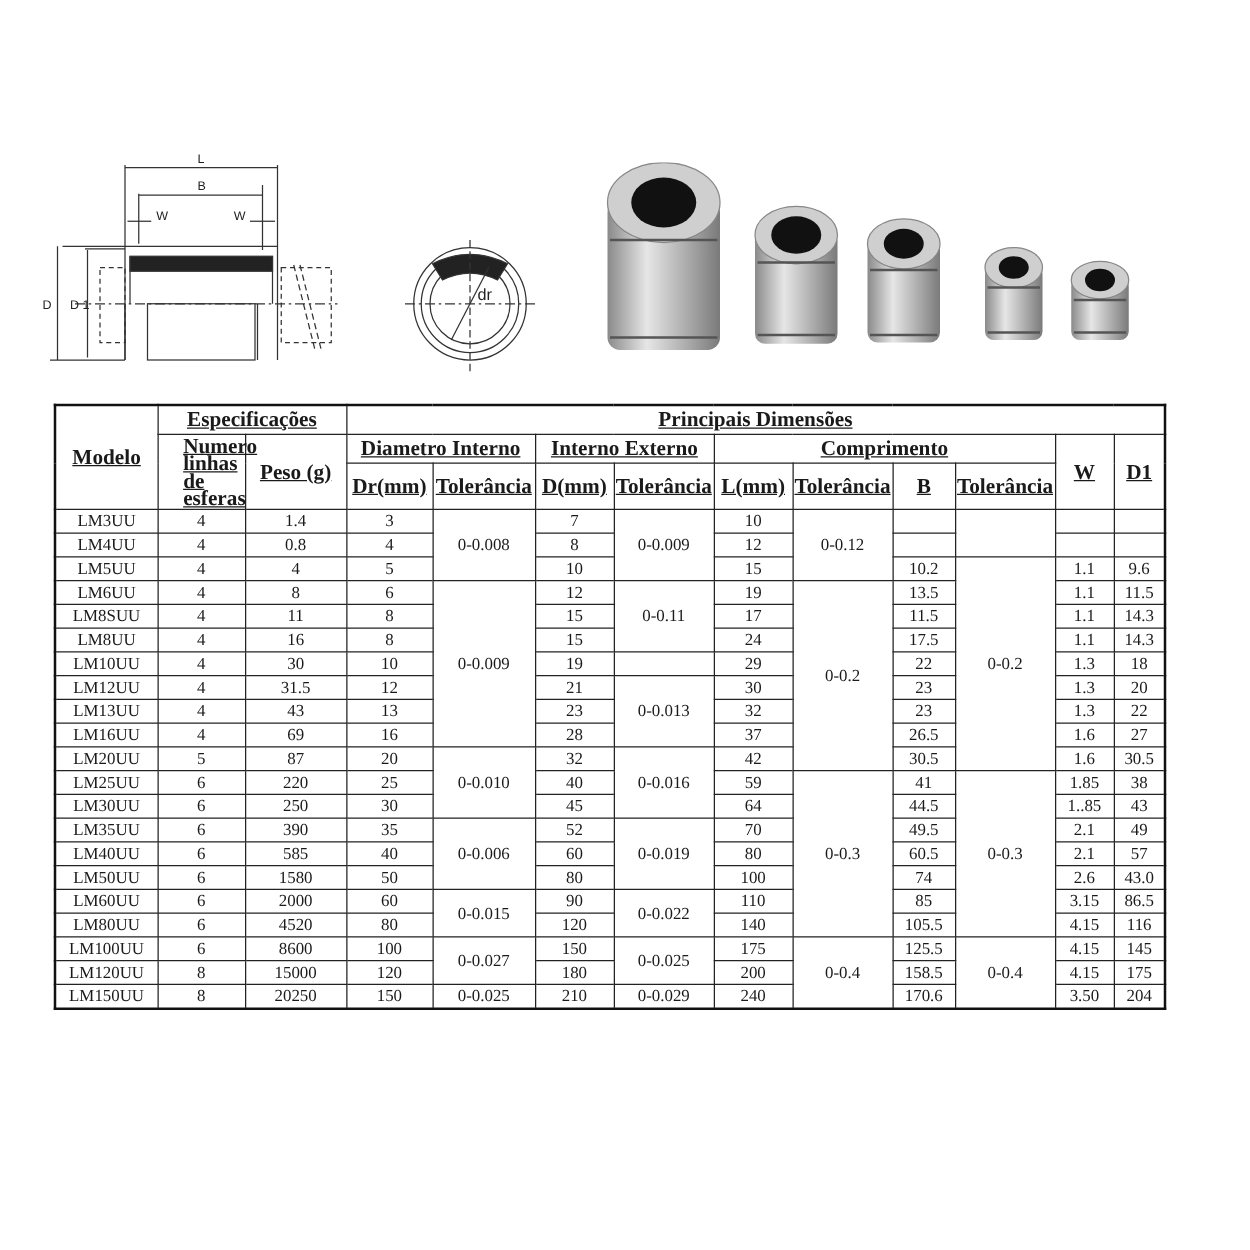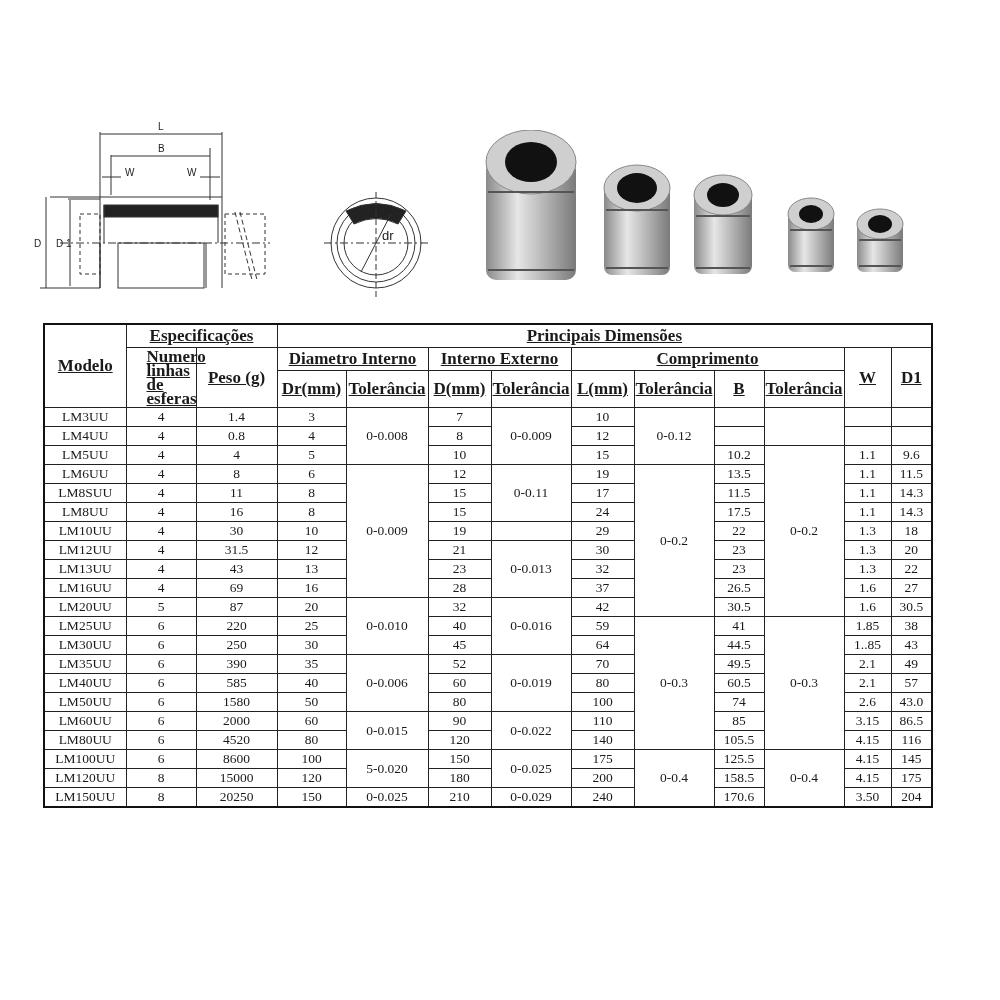--- a/index.html
+++ b/index.html
@@ -391,21 +391,21 @@
       <td>105.5</td>
       <td>4.15</td>
       <td>116</td>
     </tr>
 
     <tr>
       <td>LM100UU</td>
       <td>6</td>
       <td>8600</td>
       <td>100</td>
-      <td rowspan="2">5-0.020</td>
+      <td rowspan="2">0-0.027</td>
       <td>150</td>
       <td rowspan="2">0-0.025</td>
       <td>175</td>
       <td rowspan="3">0-0.4</td>
       <td>125.5</td>
       <td rowspan="3">0-0.4</td>
       <td>4.15</td>
       <td>145</td>
     </tr>
 

